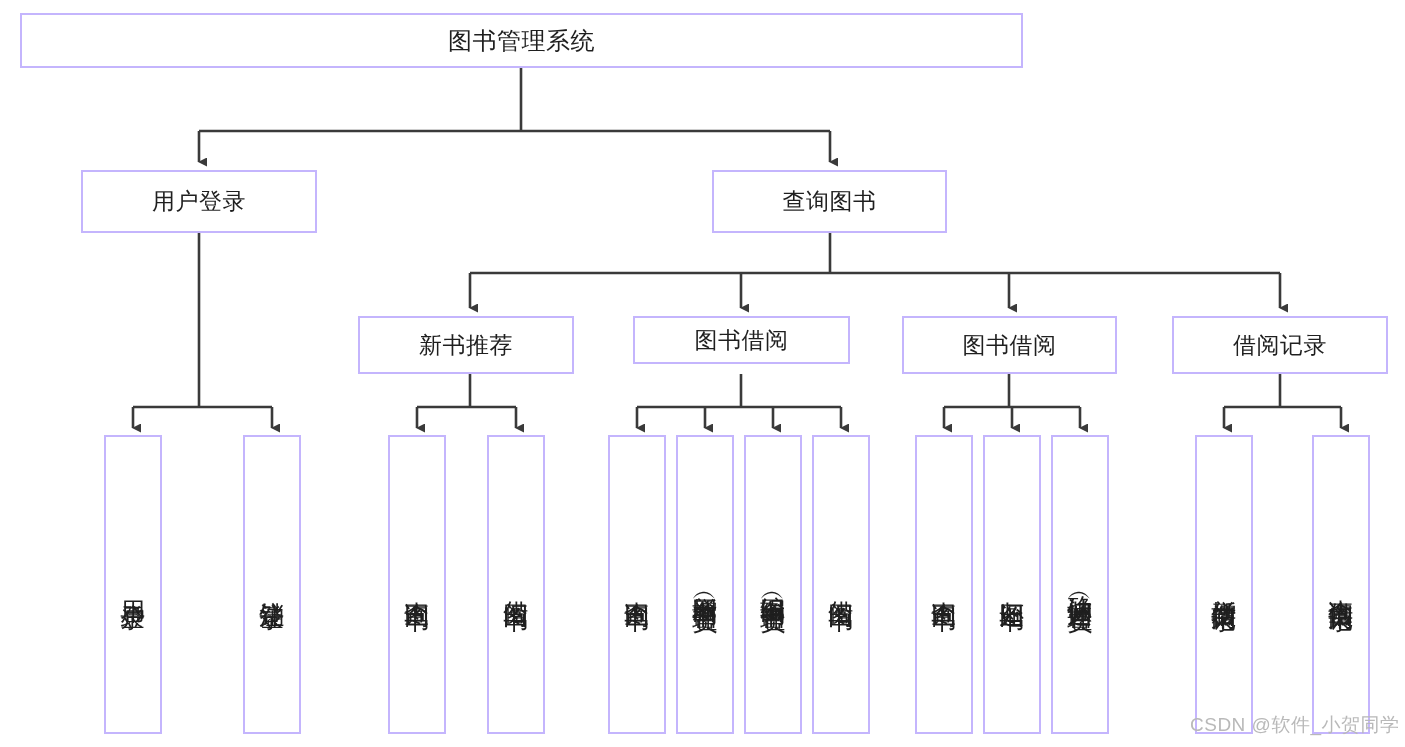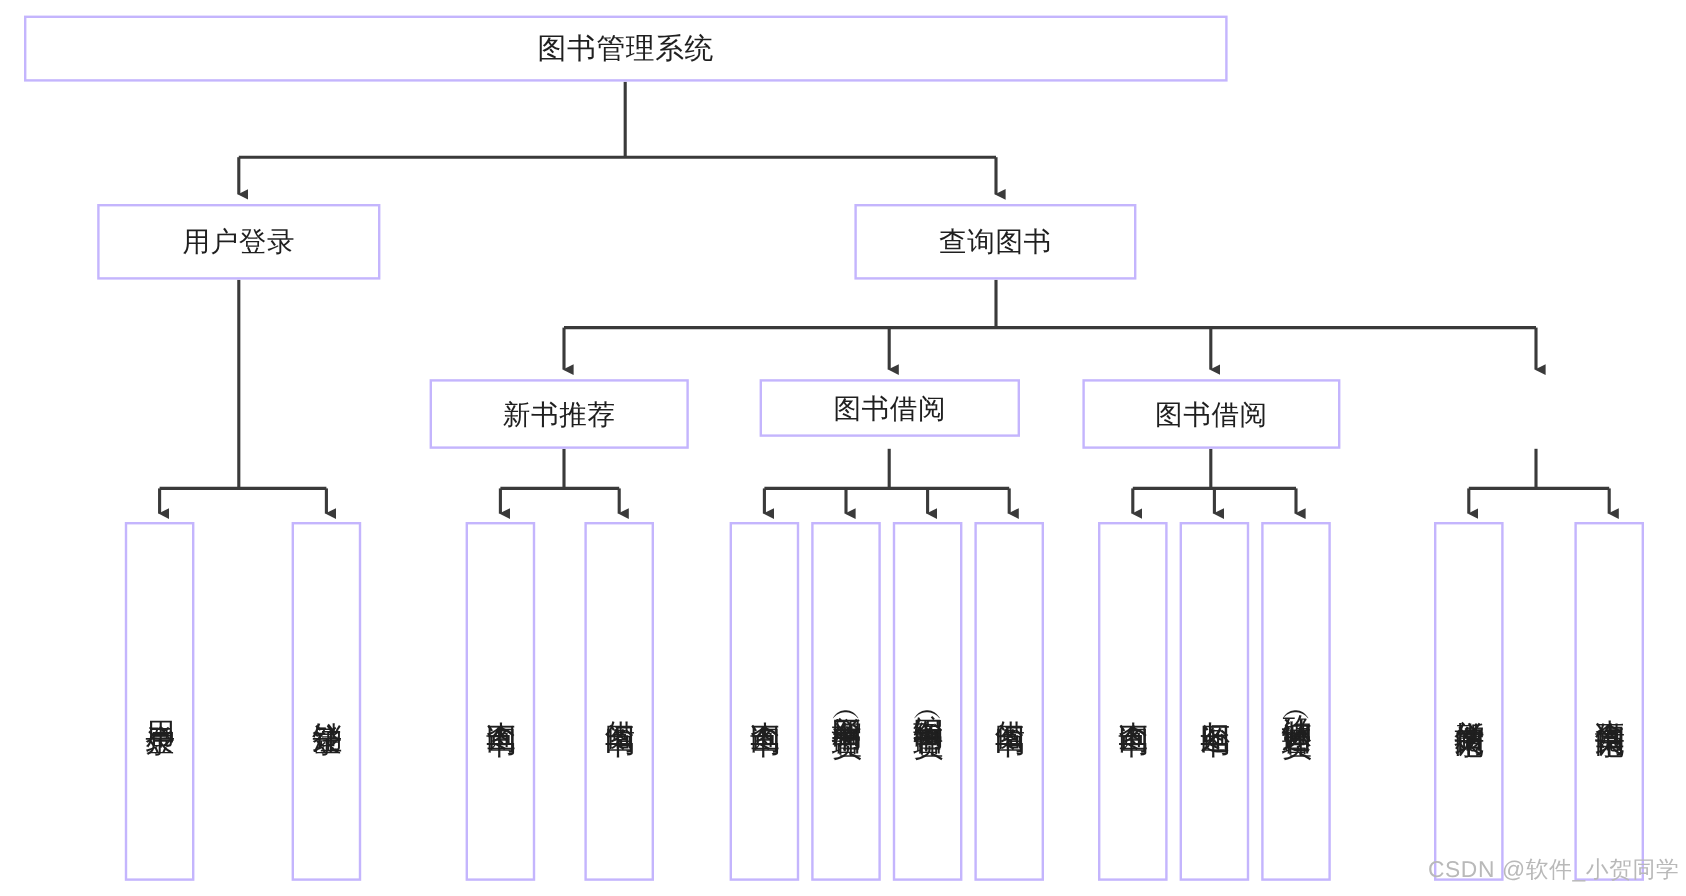--- a/index.html
+++ b/index.html
@@ -144,20 +144,23 @@
 
   <div class="node horiz" style="left:358px; top:316px; width:216px; height:58px;">
     <span class="lbl">新书推荐</span>
   </div>
   <div class="node horiz" style="left:633px; top:316px; width:217px; height:48px;">
     <span class="lbl">图书借阅</span>
   </div>
   <div class="node horiz" style="left:902px; top:316px; width:215px; height:58px;">
     <span class="lbl">图书借阅</span>
   </div>
+  <div class="node horiz" style="left:1172px; top:316px; width:216px; height:58px;">
+    <span class="lbl">借阅记录</span>
+  </div>
 
   <div class="node vert" style="left:104px; top:435px; width:58px; height:299px;">
     <span class="lbl">用户登录</span>
   </div>
   <div class="node vert" style="left:243px; top:435px; width:58px; height:299px;">
     <span class="lbl">注销登录</span>
   </div>
   <div class="node vert" style="left:388px; top:435px; width:58px; height:299px;">
     <span class="lbl">查询图书</span>
   </div>

